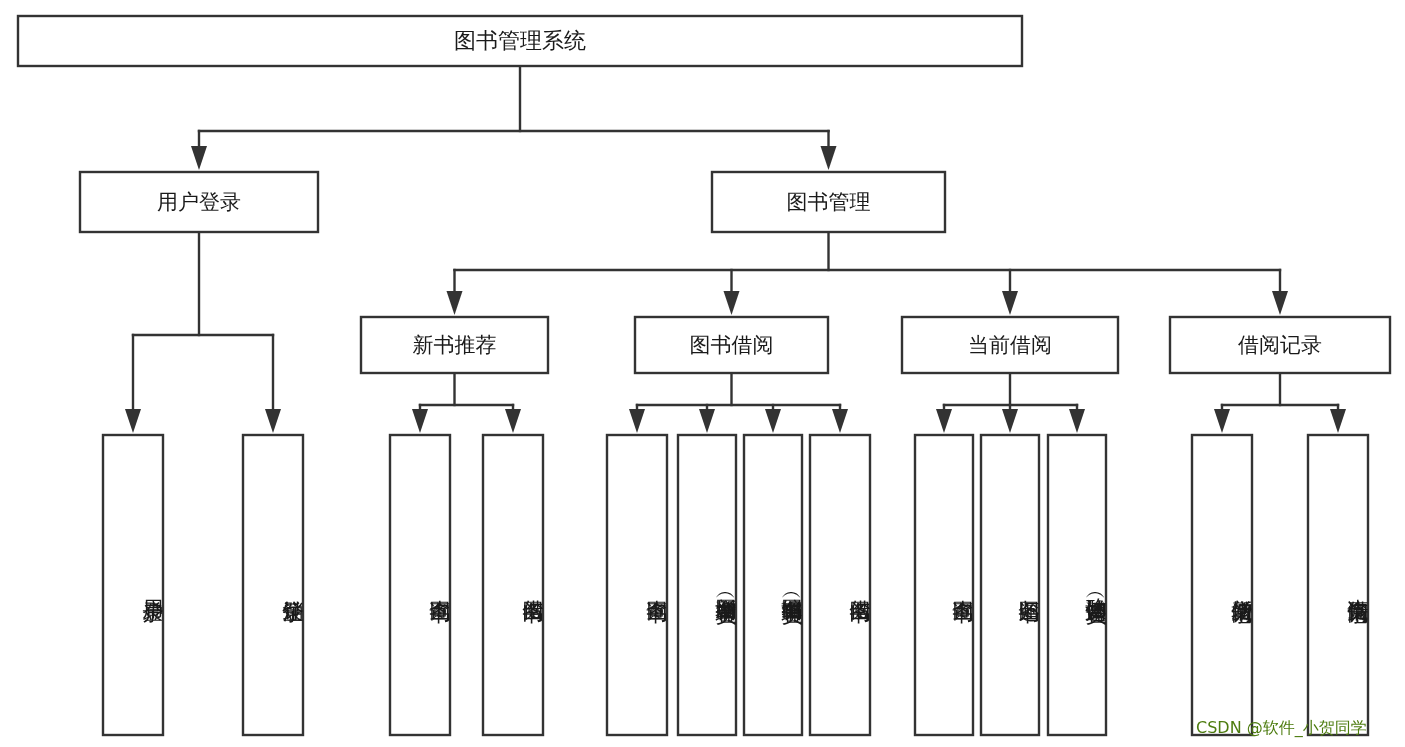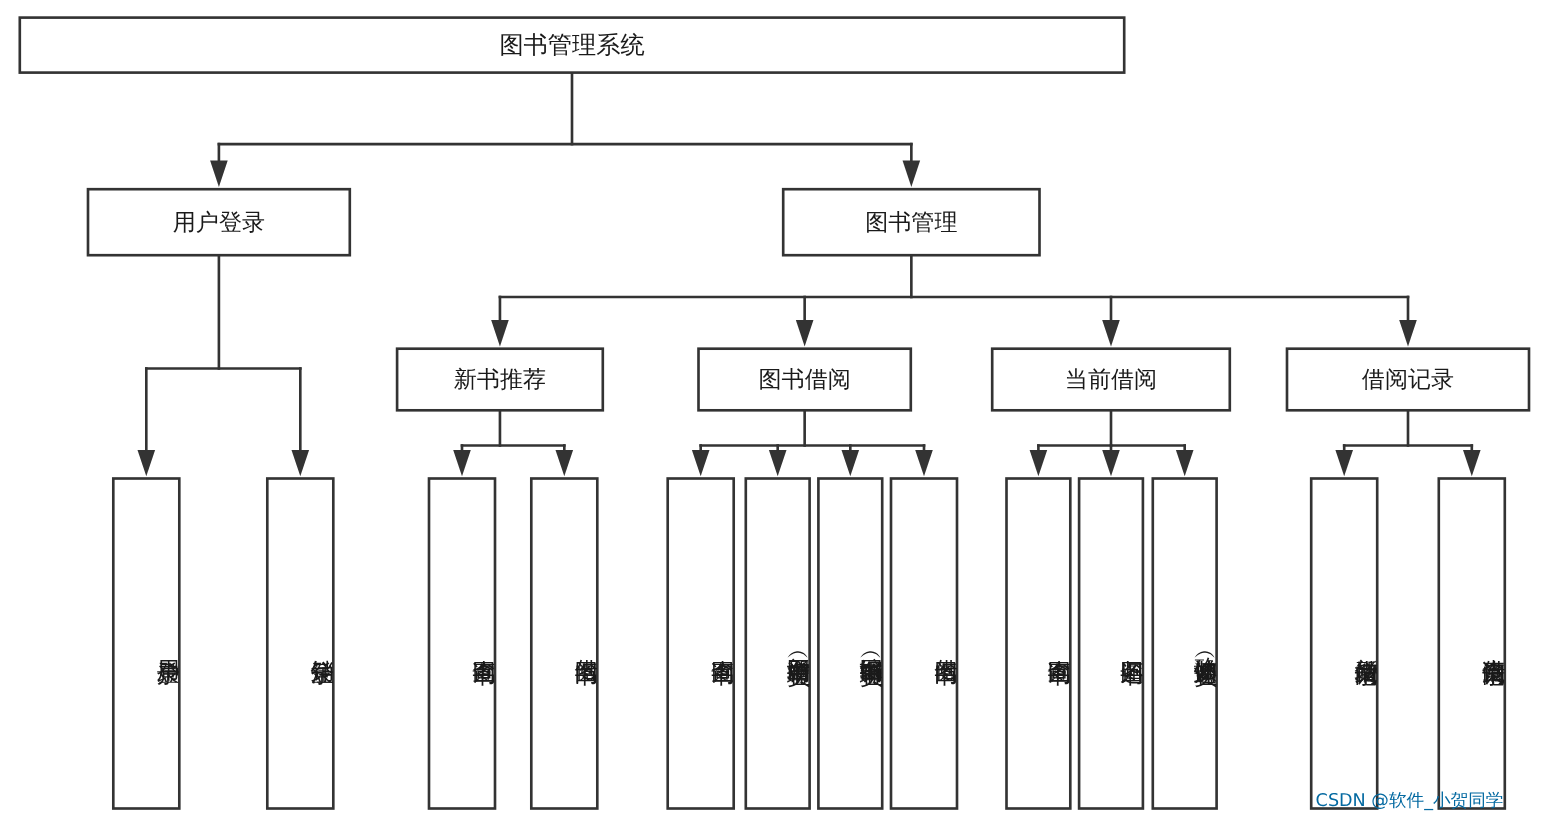--- a/index.html
+++ b/index.html
@@ -69,21 +69,21 @@
     white-space: nowrap;
     display: flex;
     align-items: flex-start;
     justify-content: center;
     pointer-events: none;
   }
   .watermark {
     position: absolute;
     font-family: "DejaVu Sans", "Liberation Sans", sans-serif;
     font-size: 16px;
-    color: #0369a1;
+    color: #4d7c0f;
     white-space: nowrap;
   }
 </style>
 </head>
 <body>
 
 <div id="diagram-root">
   <svg class="diagram-canvas" viewBox="0 0 1405 747" xmlns="http://www.w3.org/2000/svg">
     <g id="connectors-layer">
         <line x1="520" y1="66" x2="520" y2="131" class="connector-line"></line>

